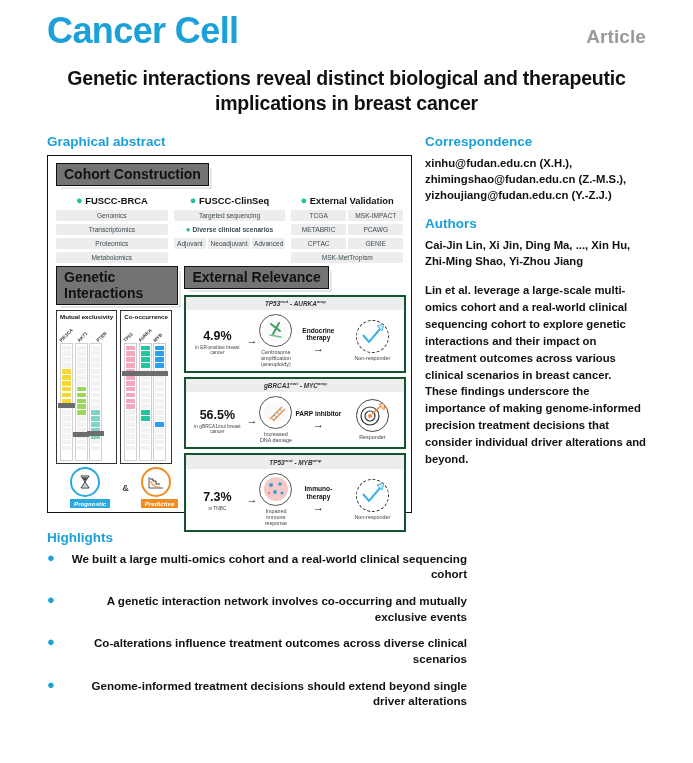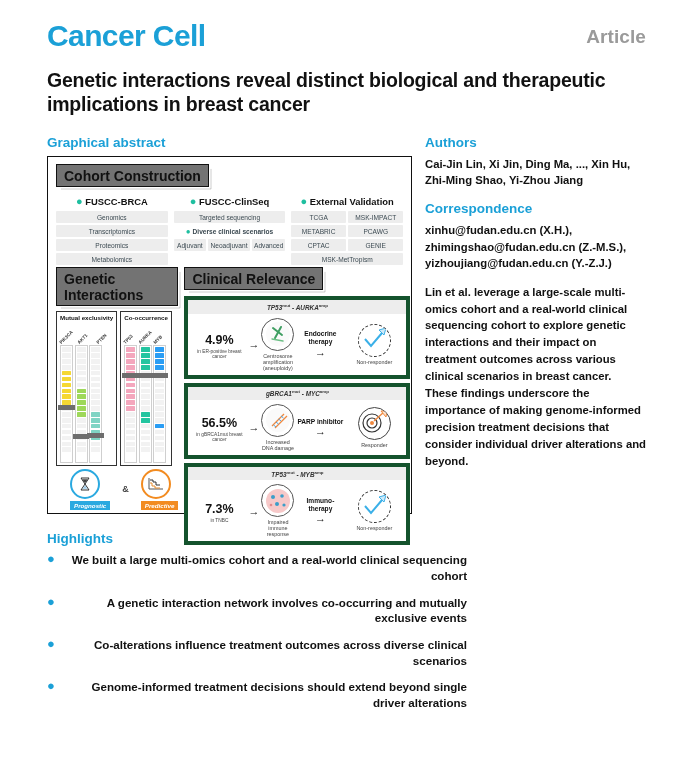--- a/index.html
+++ b/index.html
@@ -14,29 +14,30 @@
   }
   .page { position: relative; width: 693px; height: 763px; padding: 0 47px; }
 
   
   .article-kicker {
     position: absolute; top: 26px; right: 47px;
     font-size: 19px; font-weight: bold; color: #9a9a9a;
     letter-spacing: .1px;
   }
   .journal-title {
-    padding-top: 20px;
-    font-size: 30px; font-weight: bold; color: #1ba0d7;
+    padding-top: 12px;
+    font-size: 36px; font-weight: bold; color: #1ba0d7;
     letter-spacing: -0.6px; line-height: 1.05;
   }
   .paper-title {
     margin-top: 16px;
     font-size: 19.5px; font-weight: bold; color: #111;
     line-height: 1.28; letter-spacing: -0.2px;
     max-width: 600px;
+    text-align: center;
   }
 
   
   .sec-head {
     color: #1ba0d7; font-size: 13.5px; font-weight: bold;
     margin-bottom: 6px;
   }
 
   
   .cols { display: flex; margin-top: 18px; gap: 13px; }
@@ -139,21 +140,21 @@
   .cap-badge {
     font-size: 6.2px; font-weight: bold; font-style: italic;
     color: #fff; background: #2aa9e0; padding: 1px 4px;
     text-align: center; margin-top: 2px; display: block;
   }
   .cap-badge.orange { background: #f28b20; }
   .amp { font-size: 9px; font-weight: bold; color: #444; }
 
   
   .cr-row {
-    border: 4px solid #14532d; background: #fff;
+    border: 2px solid #14532d; background: #fff;
     margin-bottom: 4px; padding: 0 0 4px 0;
   }
   .cr-banner {
     background: #ededed; text-align: center;
     font-size: 6.4px; font-weight: bold; font-style: italic;
     color: #333; padding: 2.6px 2px;
   }
   .cr-banner sup { font-size: 4.4px; font-style: normal; }
   .cr-body { display: flex; align-items: center; padding: 4px 4px 0 4px; }
   .cr-pct { width: 54px; text-align: center; }
@@ -424,21 +425,21 @@
                     <path d="M3 4 H6 V6 H9 V9 H13" fill="none" stroke="#333" stroke-width="1"></path>
                     <path d="M3 7 H5 V10 H8 V12 H13" fill="none" stroke="#e38b2e" stroke-width="1"></path>
                   </svg>
                 </div>
                 <span class="cap-badge orange">Predictive</span>
               </div>
             </div>
           </div>
 
           <div class="cr">
-            <div class="tag">Clinical Relevance</div>
+            <div class="tag">External Relevance</div>
 
             <div style="margin-top:6px">
 
               <div class="cr-row">
                 <div class="cr-banner">
                   <span>TP53</span><sup>mut</sup> - <span>AURKA</span><sup>amp</sup>
                 </div>
                 <div class="cr-body">
                   <div class="cr-pct">
                     <b>4.9%</b>
@@ -559,26 +560,26 @@
               </div>
 
             </div>
           </div>
         </div>
       </div>
     </div>
 
     <div class="col-right">
       <div class="rc-block">
+        <div class="sec-head">Correspondence</div>
+        <div class="rc-body">xinhu@fudan.edu.cn (X.H.), zhimingshao@fudan.edu.cn (Z.-M.S.), yizhoujiang@fudan.edu.cn (Y.-Z.J.)</div>
+      </div>
+      <div class="rc-block">
         <div class="sec-head">Authors</div>
         <div class="rc-body">Cai-Jin Lin, Xi Jin, Ding Ma, ..., Xin Hu, Zhi-Ming Shao, Yi-Zhou Jiang</div>
-      </div>
-      <div class="rc-block">
-        <div class="sec-head">Correspondence</div>
-        <div class="rc-body">xinhu@fudan.edu.cn (X.H.), zhimingshao@fudan.edu.cn (Z.-M.S.), yizhoujiang@fudan.edu.cn (Y.-Z.J.)</div>
       </div>
       <div class="rc-block">
         <div class="rc-body brief">Lin et al. leverage a large-scale multi-omics cohort and a real-world clinical sequencing cohort to explore genetic interactions and their impact on treatment outcomes across various clinical scenarios in breast cancer. These findings underscore the importance of making genome-informed precision treatment decisions that consider individual driver alterations and beyond.</div>
       </div>
     </div>
   </div>
 
   <div class="highlights">
     <div class="sec-head">Highlights</div>
     <div class="hl">

